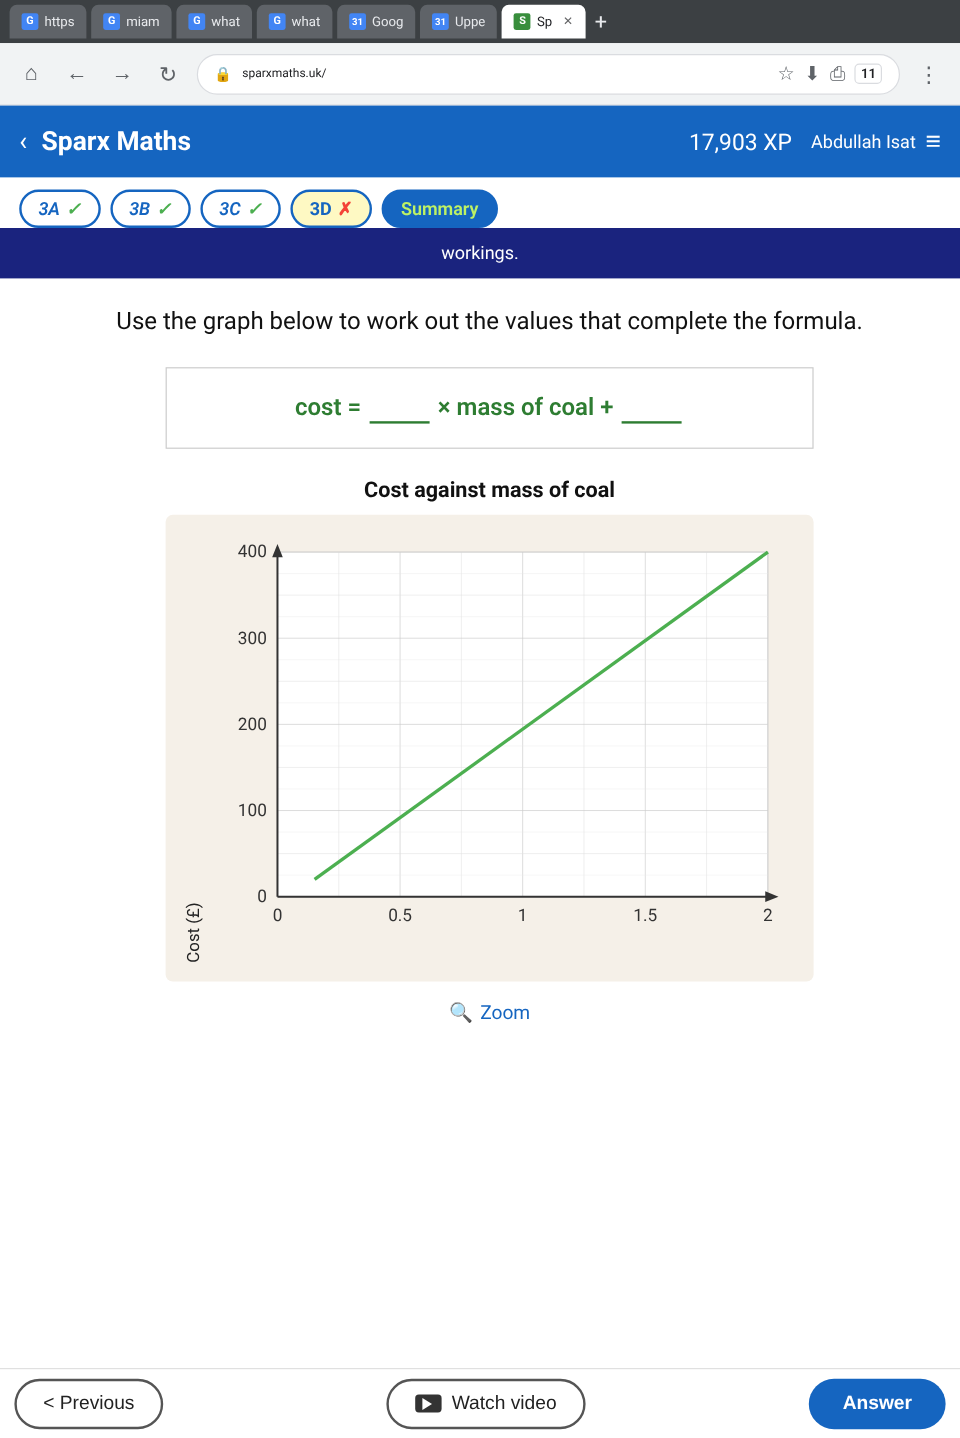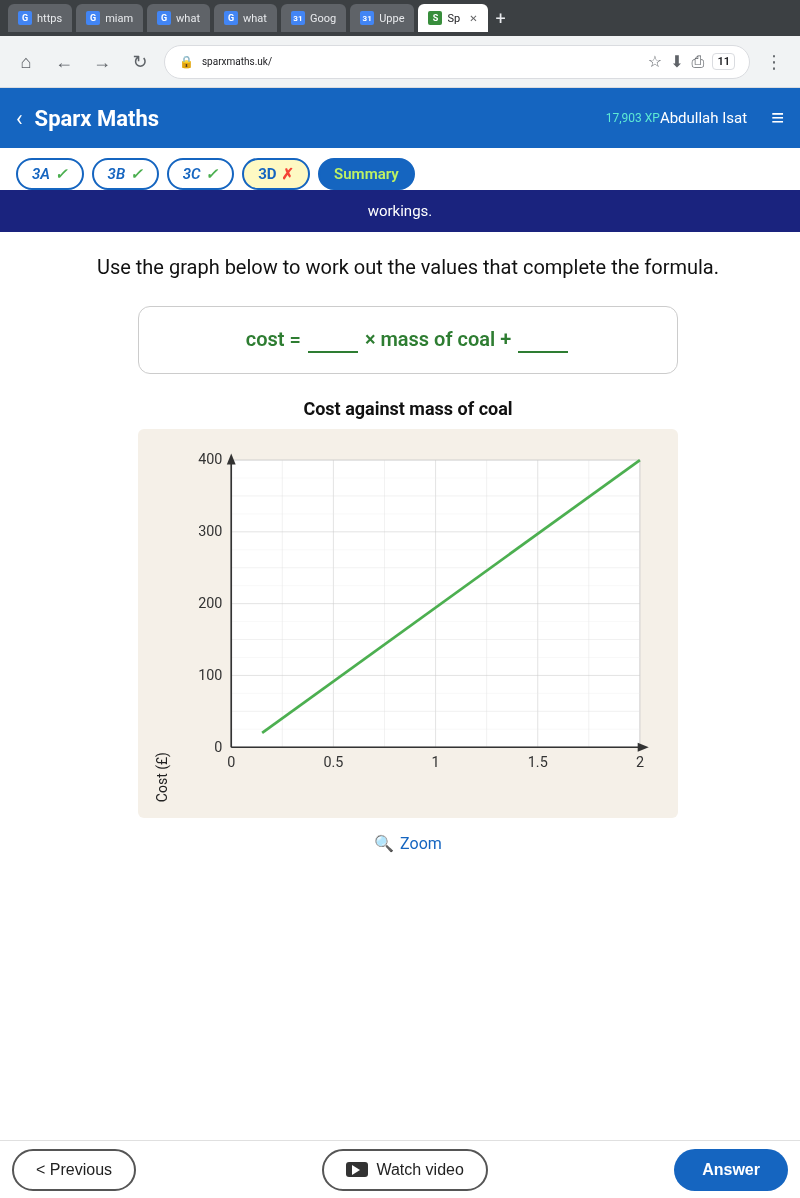--- a/index.html
+++ b/index.html
@@ -116,27 +116,28 @@
       cursor: pointer;
       margin-right: 12px;
     }
     .sparx-title {
       font-size: 22px;
       font-weight: 700;
       color: #fff;
       flex: 1;
     }
     .sparx-xp {
-      font-size: 12px;
-      color: #5eead4;
+      font-size: 19px;
+      color: #ffffff;
+      margin-right: 16px;
     }
     .sparx-user {
       font-size: 15px;
       color: #fff;
-      margin-right: 24px;
+      margin-right: 8px;
     }
     .sparx-menu {
       font-size: 22px;
       color: #fff;
       cursor: pointer;
     }
 
     
     .task-tabs {
       background: #fff;
@@ -194,21 +195,21 @@
       font-size: 20px;
       text-align: center;
       color: #111;
       line-height: 1.5;
       margin-bottom: 24px;
     }
 
     
     .formula-box {
       border: 1px solid #ccc;
-      border-radius: 12px;
+      border-radius: 0;
       background: #fff;
       padding: 20px 30px;
       margin: 4px auto 24px auto;
       max-width: 540px;
       text-align: center;
       font-size: 20px;
       font-weight: 600;
       color: #2e7d32;
     }
     .formula-blank {

